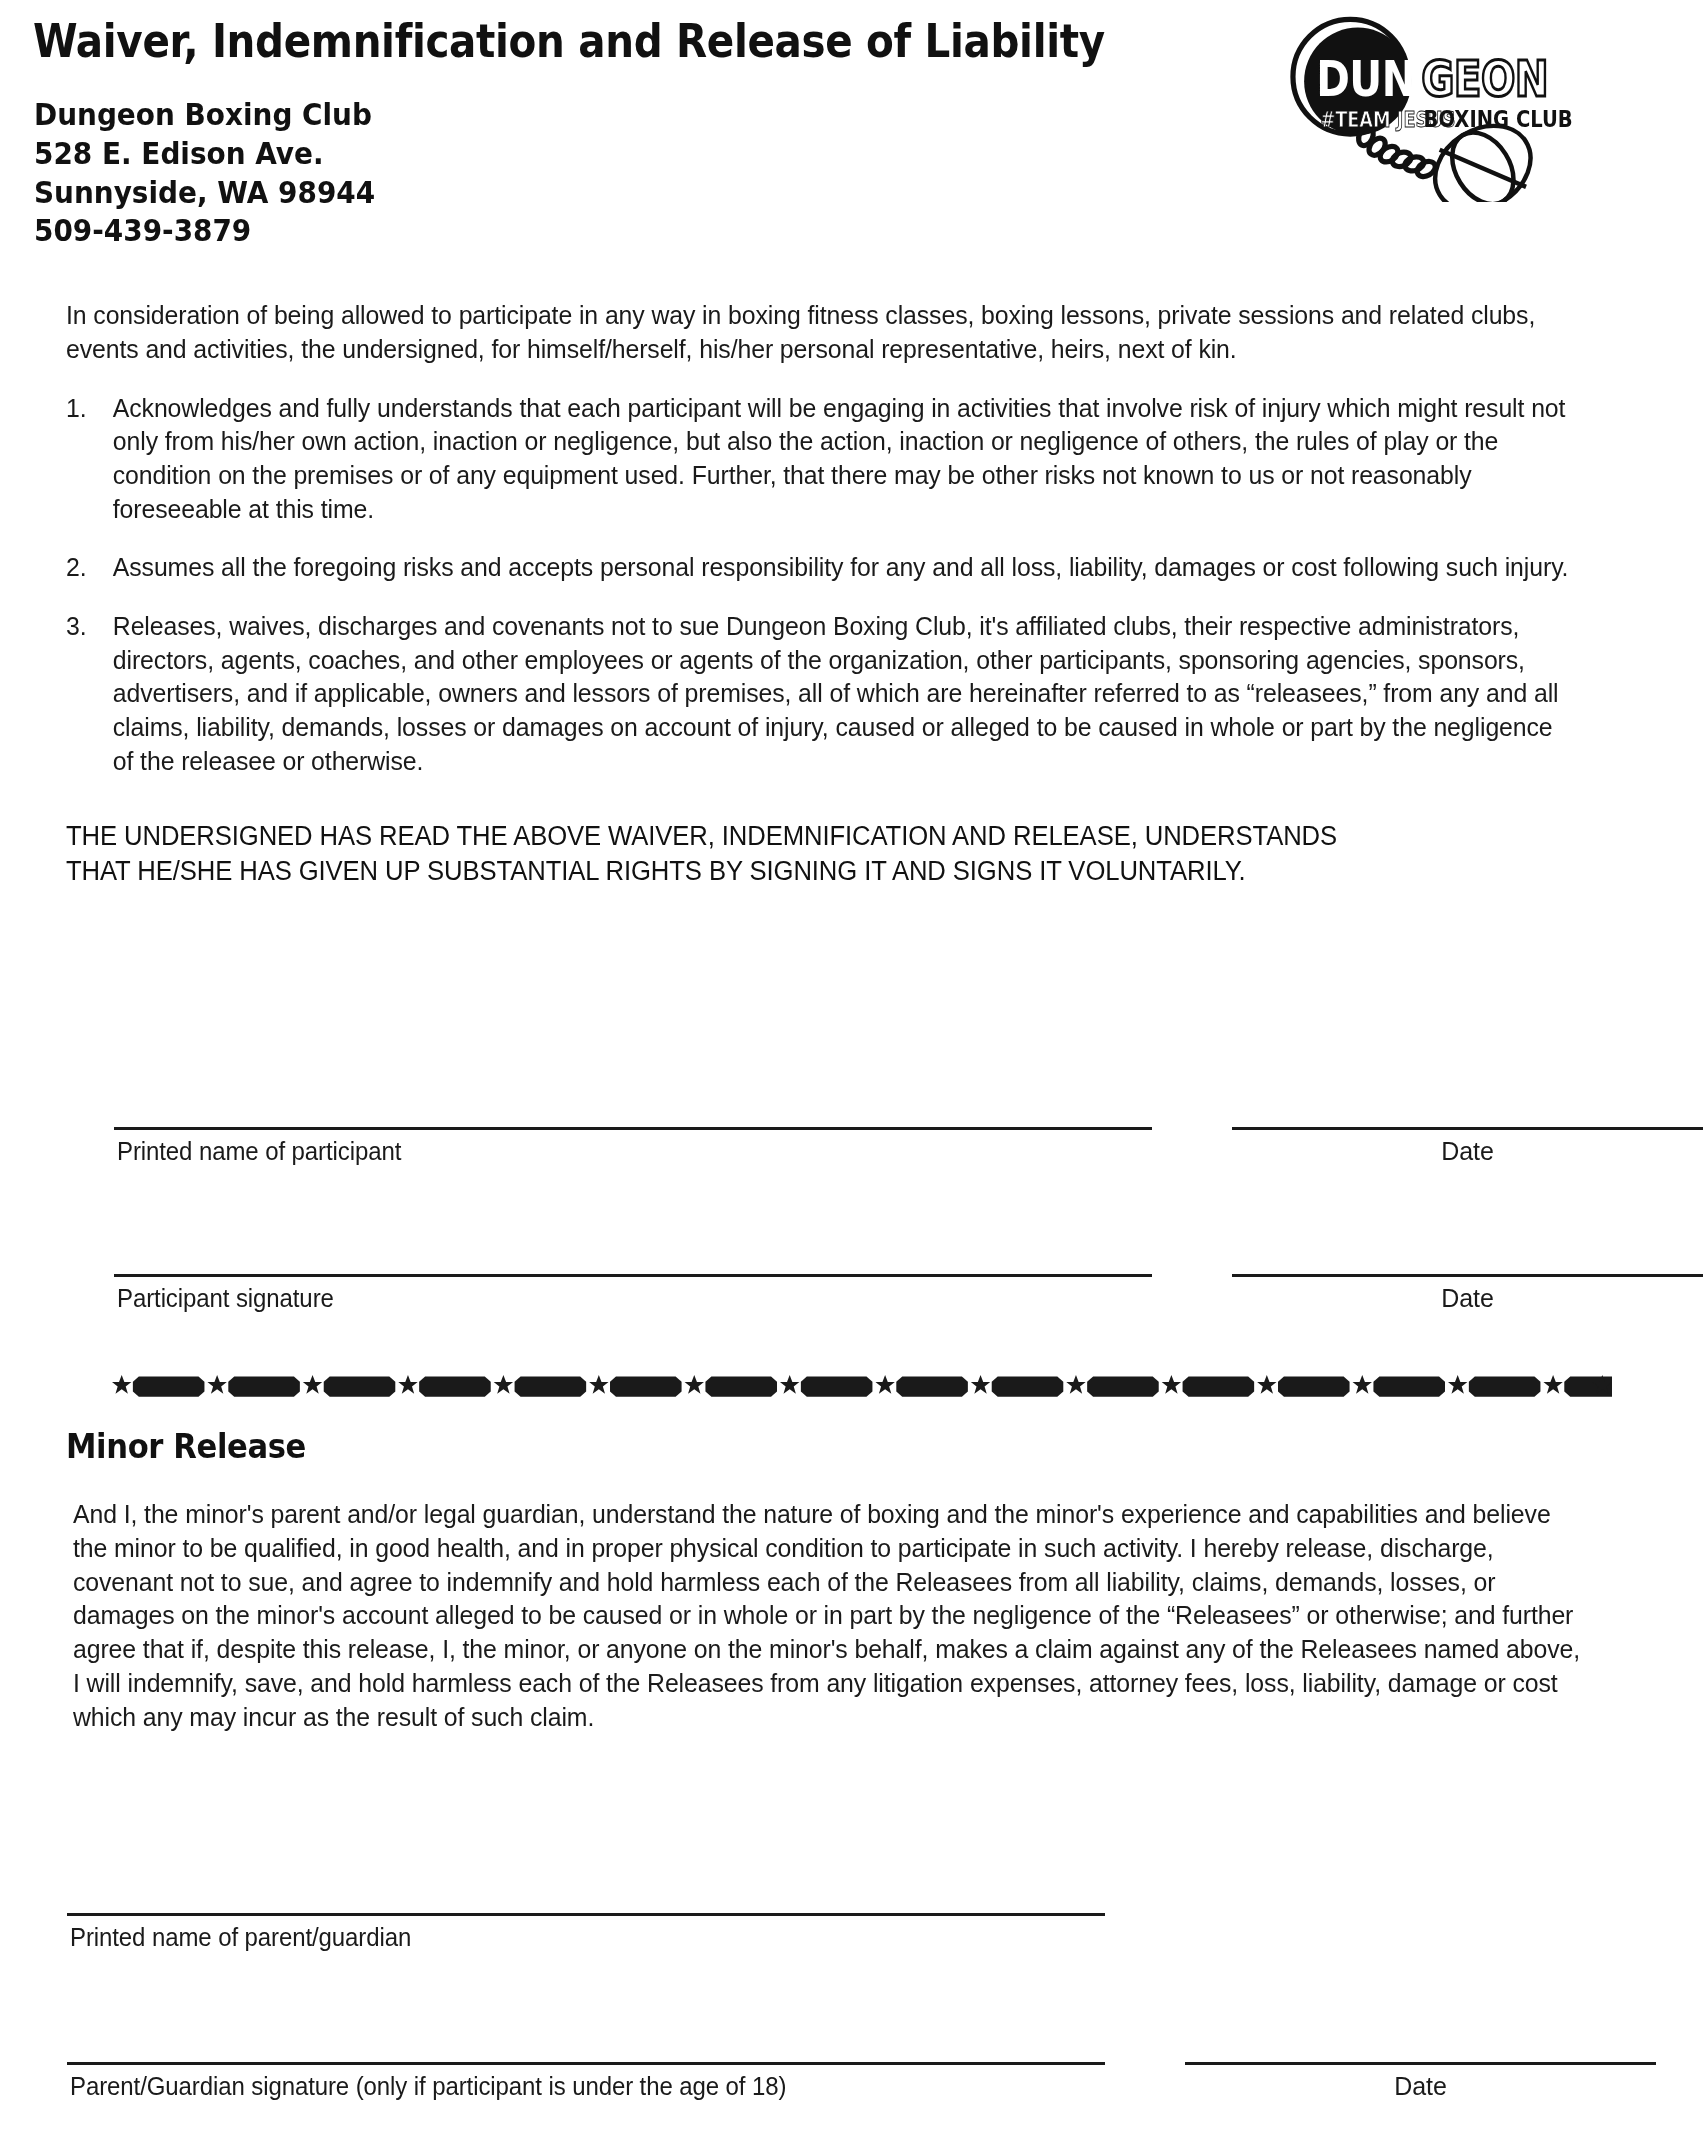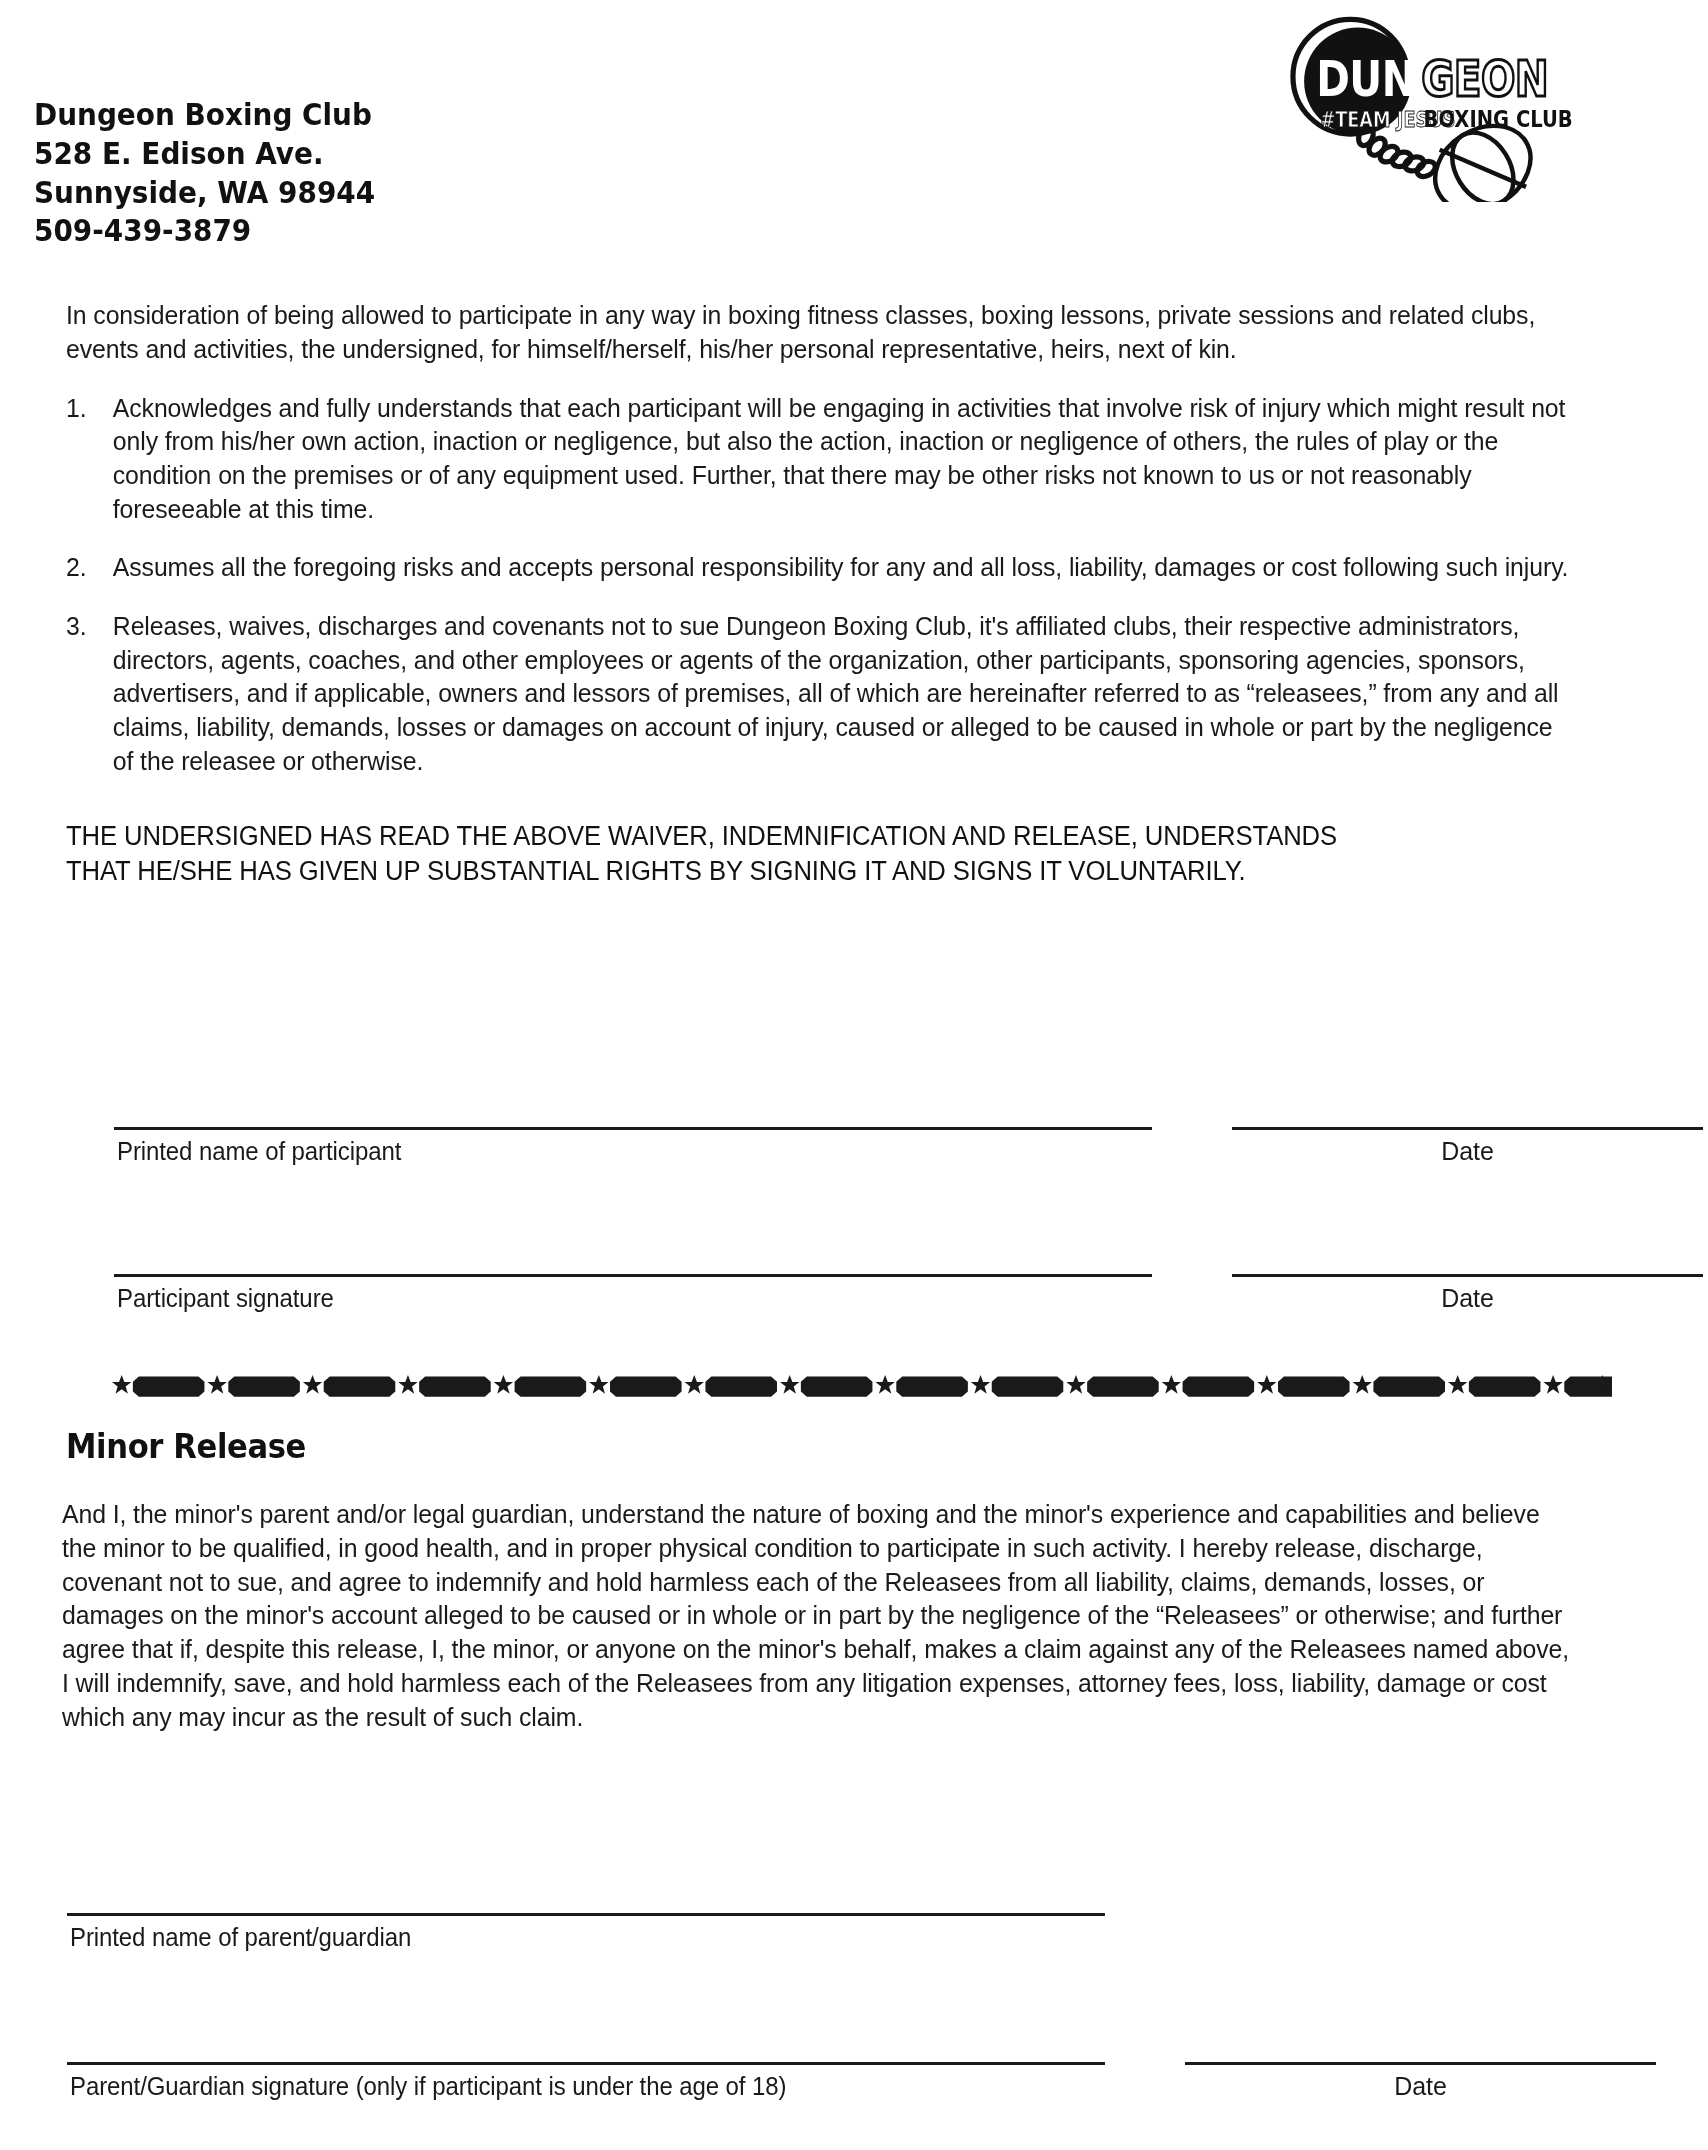--- a/index.html
+++ b/index.html
@@ -160,31 +160,34 @@
     font-weight: bold;
     font-size: 34px;
     letter-spacing: -0.4px;
     transform: scaleX(0.9);
     transform-origin: left top;
     color: #111;
     white-space: nowrap;
   }
   .minor-body {
     position: absolute;
-    left: 62px;
+    left: 73px;
     width: 1582px;
   }
 </style>
 </head>
 <body>
 
 <div class="page">
 
   <div class="header">
 
+    <div class="title-block">
+      <h1 class="doc-title">Waiver, Indemnification and Release of Liability</h1>
+    </div>
 
     <div class="org-block">
       <div>Dungeon Boxing Club</div>
       <div>528 E. Edison Ave.</div>
       <div>Sunnyside, WA 98944</div>
       <div>509-439-3879</div>
     </div>
 
     <div class="logo">
       <svg width="350" height="194" viewBox="0 0 470 260" xmlns="http://www.w3.org/2000/svg">

